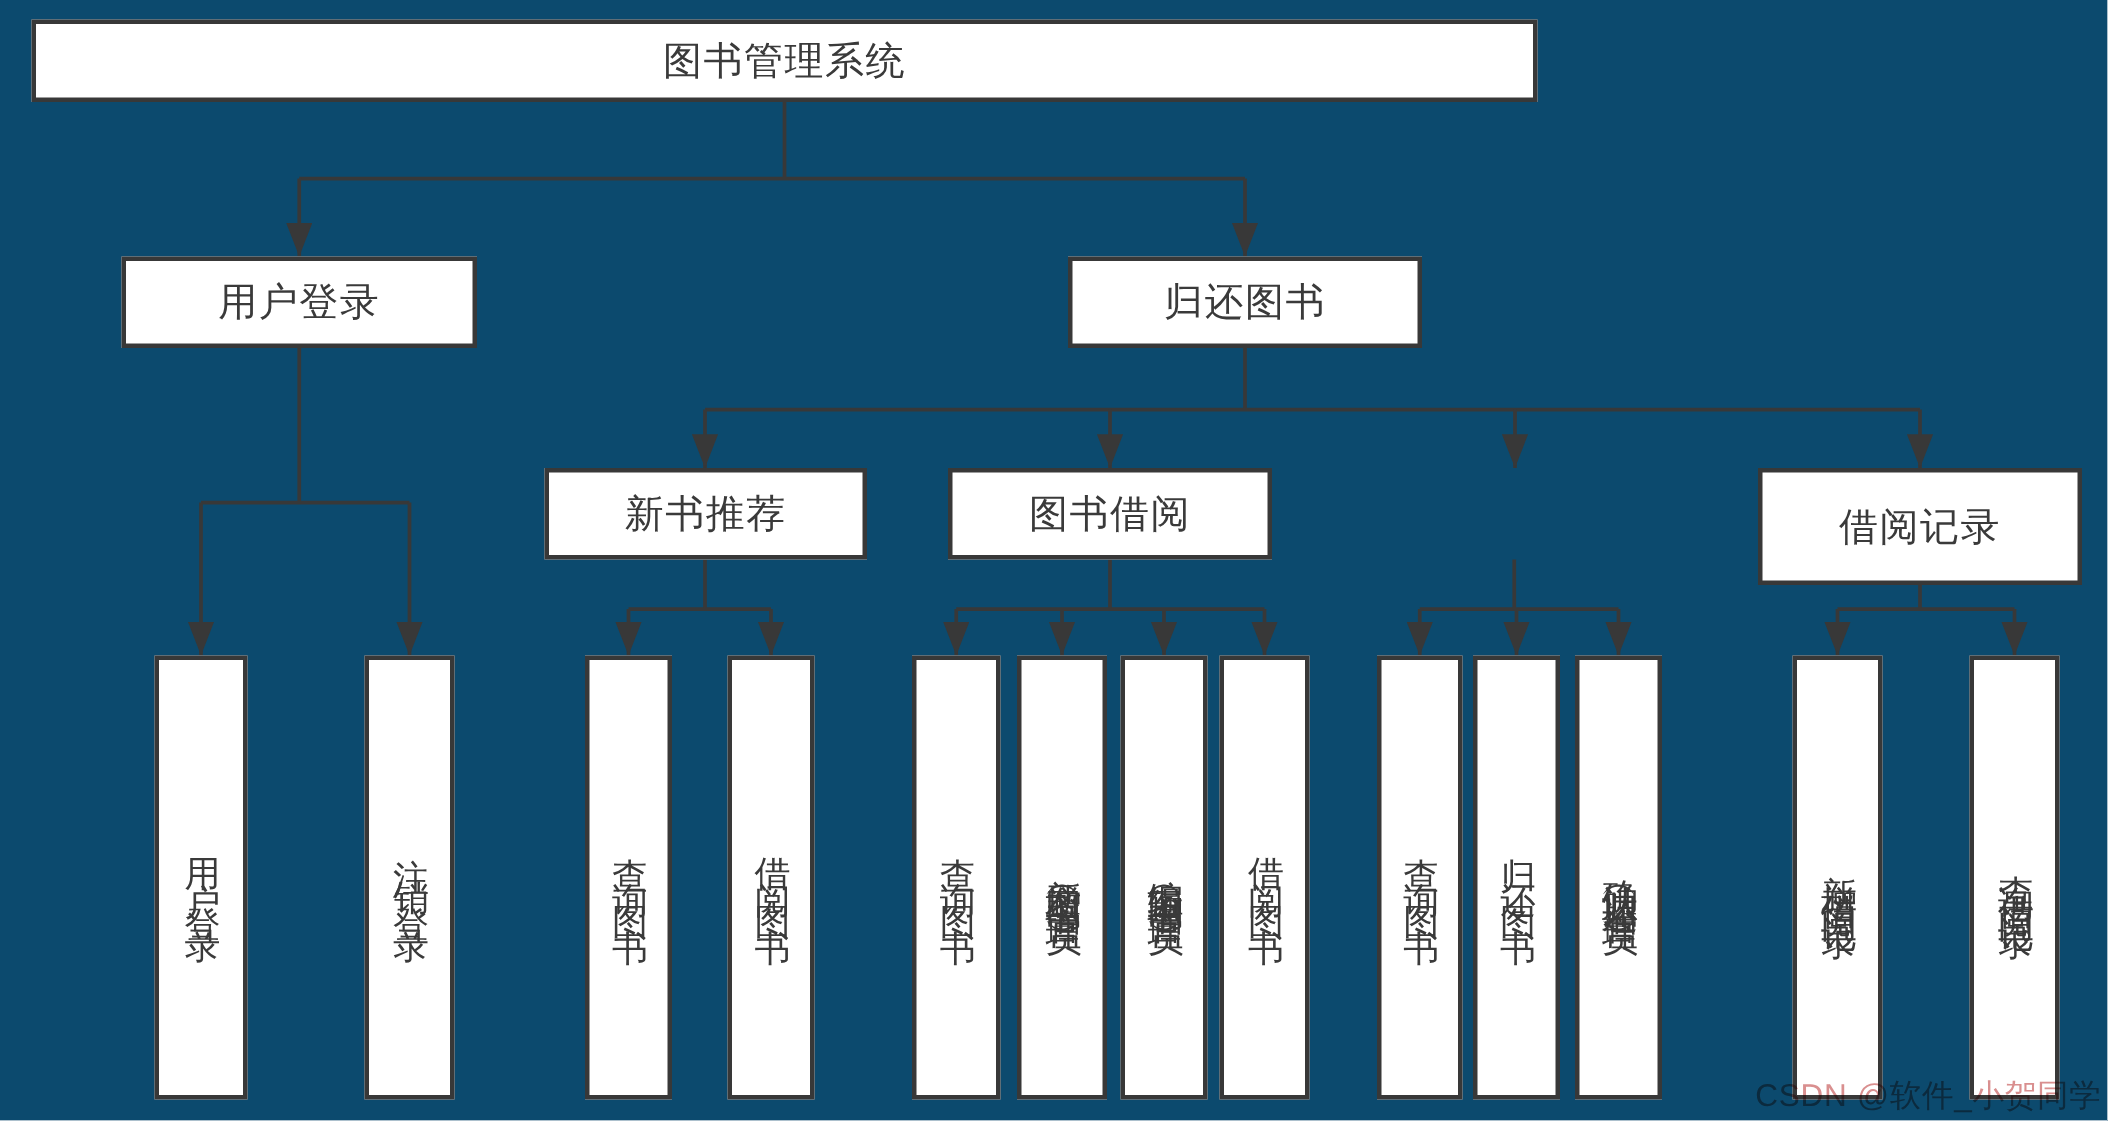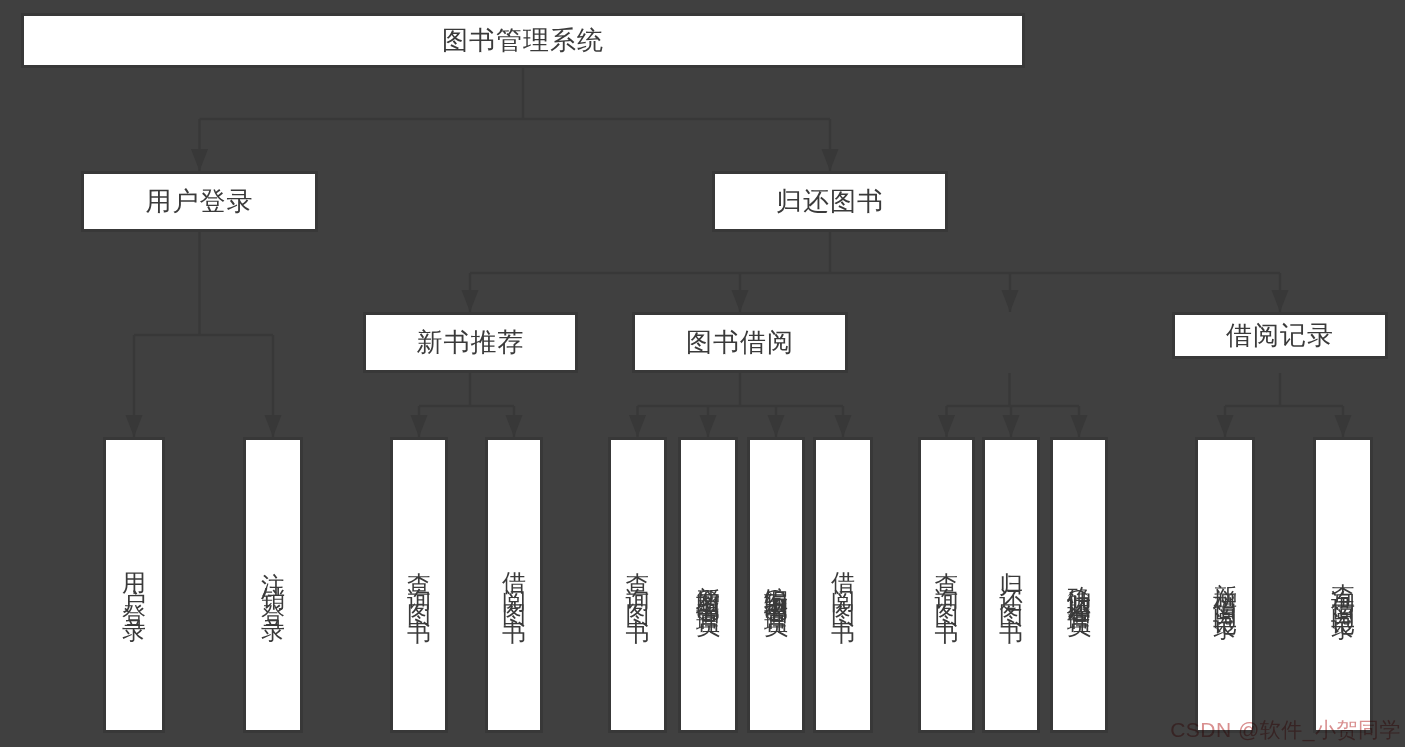--- a/index.html
+++ b/index.html
@@ -1,17 +1,17 @@
 <!DOCTYPE html>
 <html><head>
 <meta charset="utf-8">
 <style>
   html,body{margin:0;padding:0;background:#ffffff;}
   #stage{
-    position:relative;width:1405px;height:747px;background:#404040;
+    position:relative;width:1405px;height:747px;background:#0c4a6e;
     font-family:"Liberation Sans","DejaVu Sans",sans-serif;overflow:hidden;text-decoration:underline;
   }
   #connectors{position:absolute;left:0;top:0;z-index:1;}
   .node{
     position:absolute;box-sizing:border-box;background:#ffffff;
     border:3px solid #383838;color:#3a3a3a;z-index:2;
     display:flex;align-items:center;justify-content:center;
   }
   .h-node{font-size:26px;letter-spacing:1px;}
   .root-node{font-size:26px;}
@@ -92,21 +92,21 @@
   <div class="node h-node" style="left:712px;top:171px;width:236px;height:61px;">
     <span>归还图书</span>
   </div>
 
   <div class="node h-node" style="left:632px;top:312px;width:216px;height:61px;">
     <span>图书借阅</span>
   </div>
   <div class="node h-node" style="left:363px;top:312px;width:215px;height:61px;">
     <span>新书推荐</span>
   </div>
-  <div class="node h-node" style="left:1172px;top:312px;width:216px;height:47px;">
+  <div class="node h-node" style="left:1172px;top:312px;width:216px;height:78px;">
     <span>借阅记录</span>
   </div>
 
   <div class="node v-node" style="left:103px;top:437px;width:62px;height:296px;">
     <span class="v-text" style="letter-spacing: 16px;">用户登录</span>
   </div>
   <div class="node v-node" style="left:243px;top:437px;width:60px;height:296px;">
     <span class="v-text" style="letter-spacing: 16px;">注销登录</span>
   </div>
 

